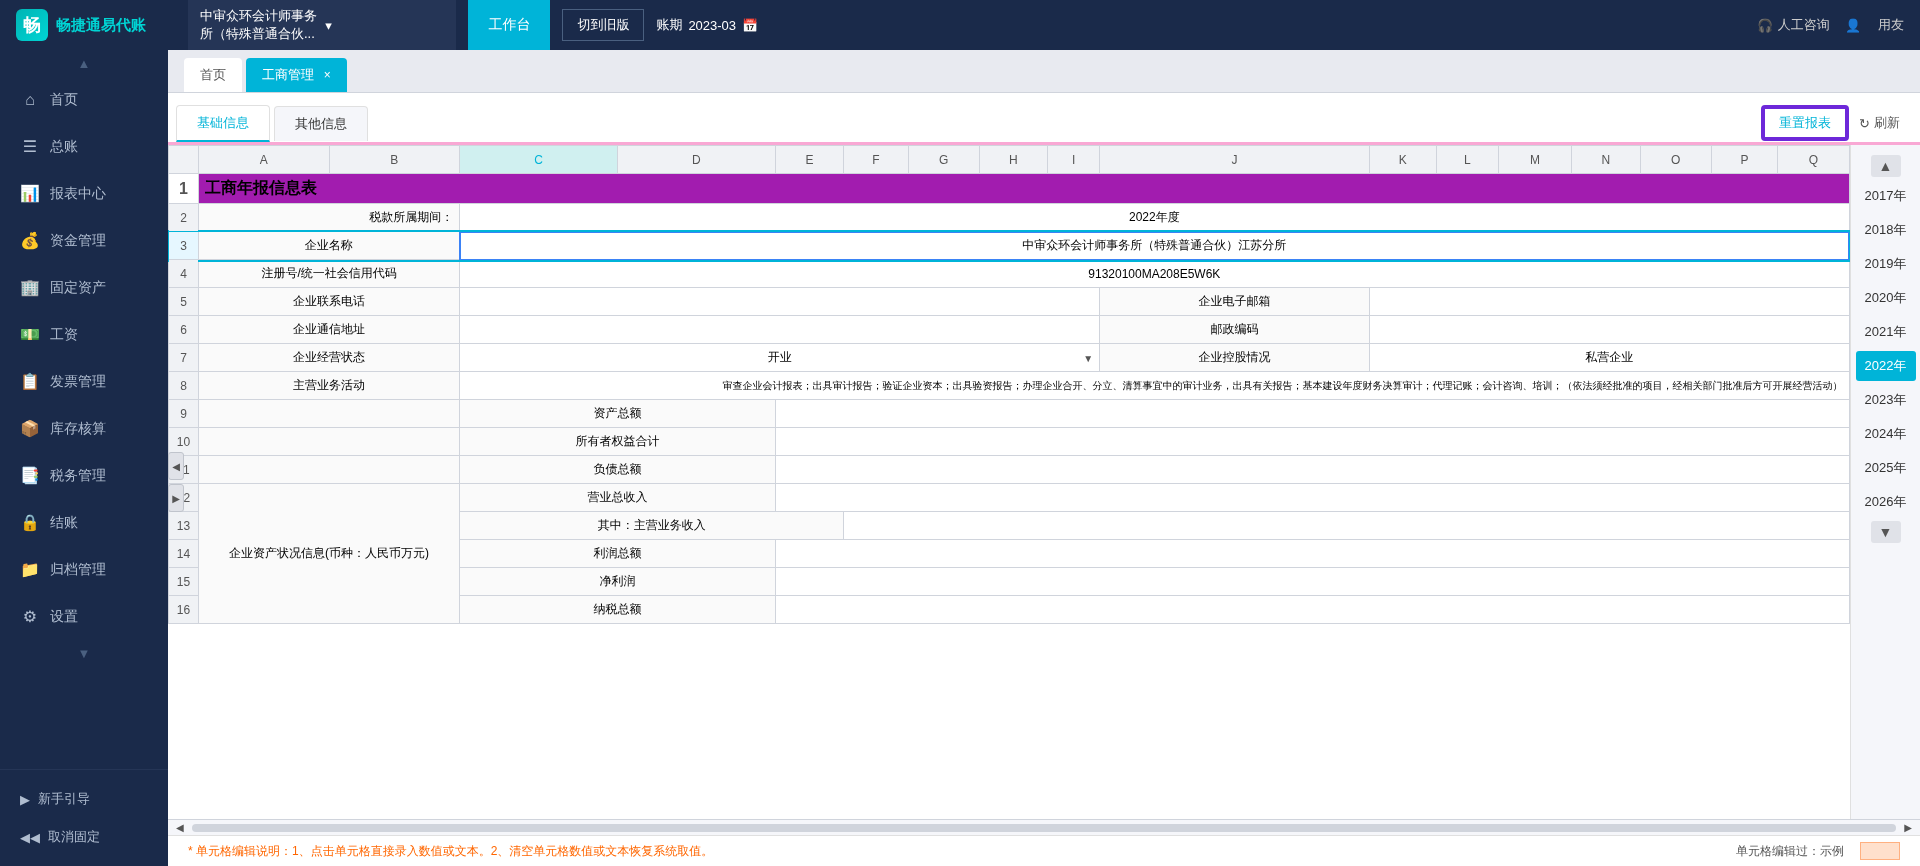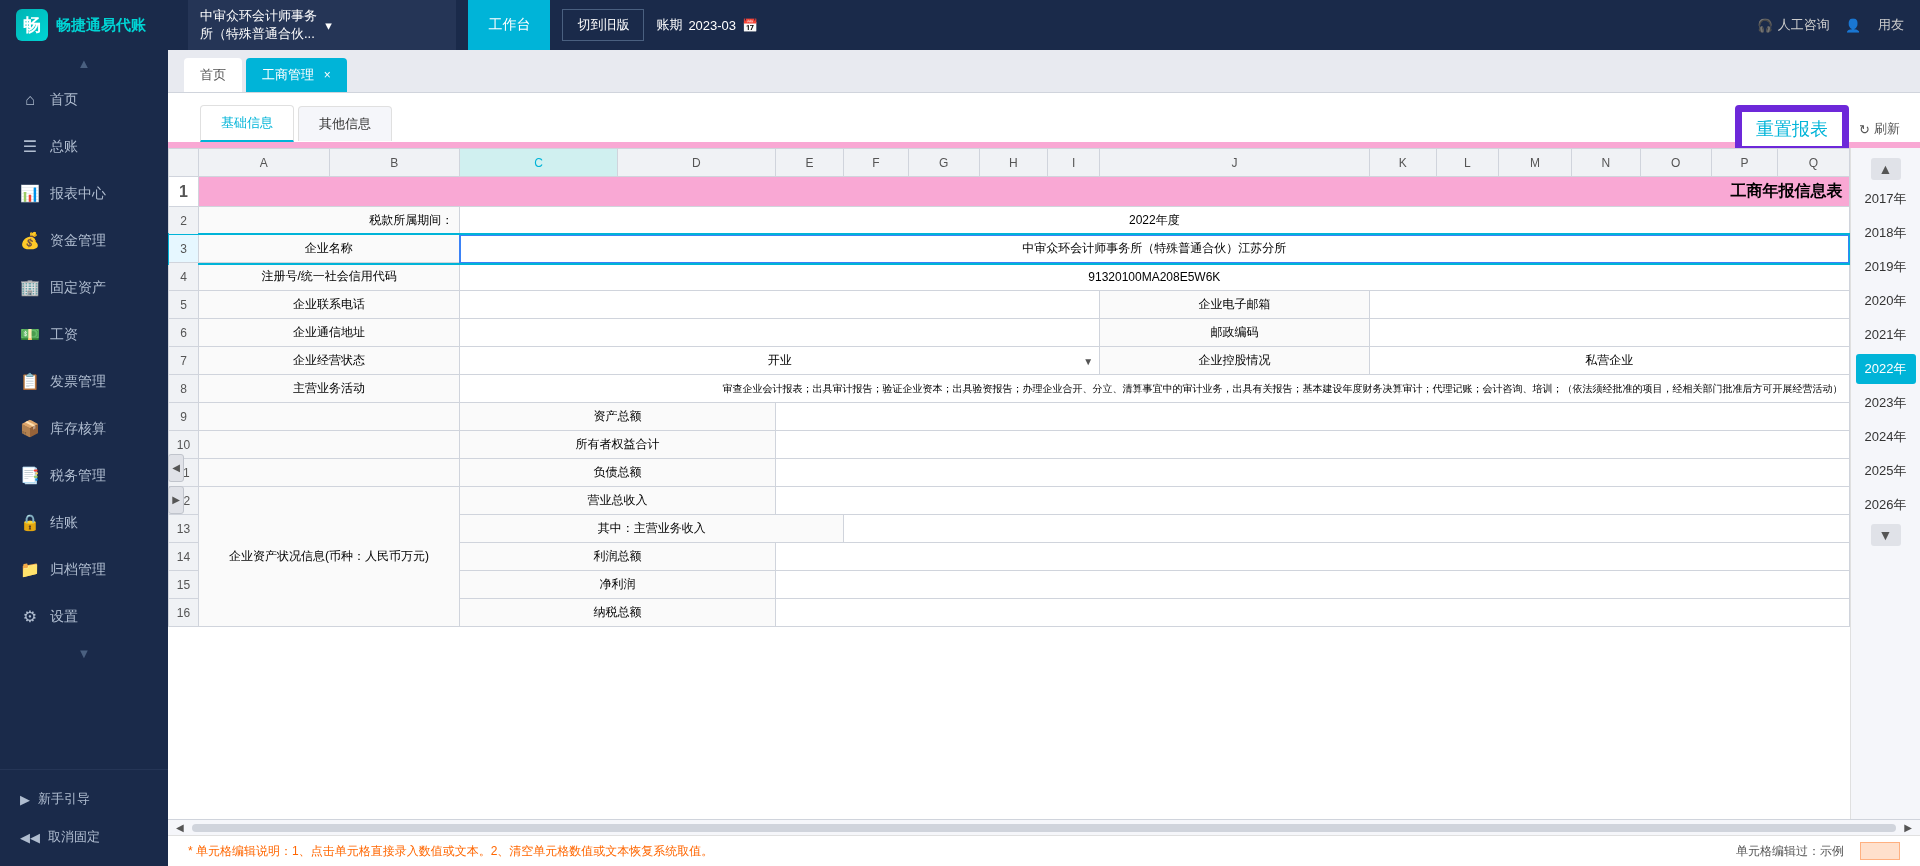--- a/index.html
+++ b/index.html
@@ -164,23 +164,23 @@
       display: flex;
       flex-direction: column;
       overflow: hidden;
       position: relative;
     }
 
     
     .inner-tab-bar {
       display: flex;
       align-items: center;
-      padding: 12px 32px 0;
+      padding: 12px 8px 0;
       gap: 0;
-      border-bottom: 6px solid #f9a8d4;
+      border-bottom: 3px solid #f9a8d4;
       background: white;
     }
     .inner-tab {
       padding: 8px 20px;
       border: 1px solid #e0e0e0;
       border-bottom: none;
       border-radius: 4px 4px 0 0;
       cursor: pointer;
       font-size: 13px;
       color: #333;
@@ -198,26 +198,26 @@
     
     .toolbar {
       position: absolute;
       top: 12px;
       right: 20px;
       display: flex;
       align-items: center;
       gap: 10px;
     }
     .reset-btn {
-      border: 7px solid #6d28d9;
+      border: 4px solid #6d28d9;
       color: #00b4d8;
       background: white;
       border-radius: 4px;
       padding: 5px 14px;
-      font-size: 18px;
+      font-size: 13px;
       cursor: pointer;
     }
     .refresh-btn {
       background: transparent;
       border: none;
       color: #555;
       font-size: 13px;
       cursor: pointer;
       display: flex; align-items: center; gap: 4px;
     }
@@ -547,21 +547,21 @@
                 <th class="col-header">N</th>
                 <th class="col-header">O</th>
                 <th class="col-header">P</th>
                 <th class="col-header">Q</th>
               </tr>
             </thead>
             <tbody>
 
               <tr class="title-row">
                 <td class="row-header">1</td>
-                <td colspan="17" style="font-size:16px;font-weight:bold;text-align:right;background:#f9a8d4;">工商年报信息表</td>
+                <td colspan="17" style="font-size:16px;font-weight:bold;text-align:left;background:#a21caf;">工商年报信息表</td>
               </tr>
 
               <tr>
                 <td class="row-header">2</td>
                 <td colspan="2" class="label-cell" style="text-align:right;margin-left:7px;">税款所属期间：</td>
                 <td colspan="15" class="value-cell">2022年度</td>
               </tr>
 
               <tr style="outline:2px solid #00b4d8;">
                 <td class="row-header" style="background:#e6f7ff;">3</td>

